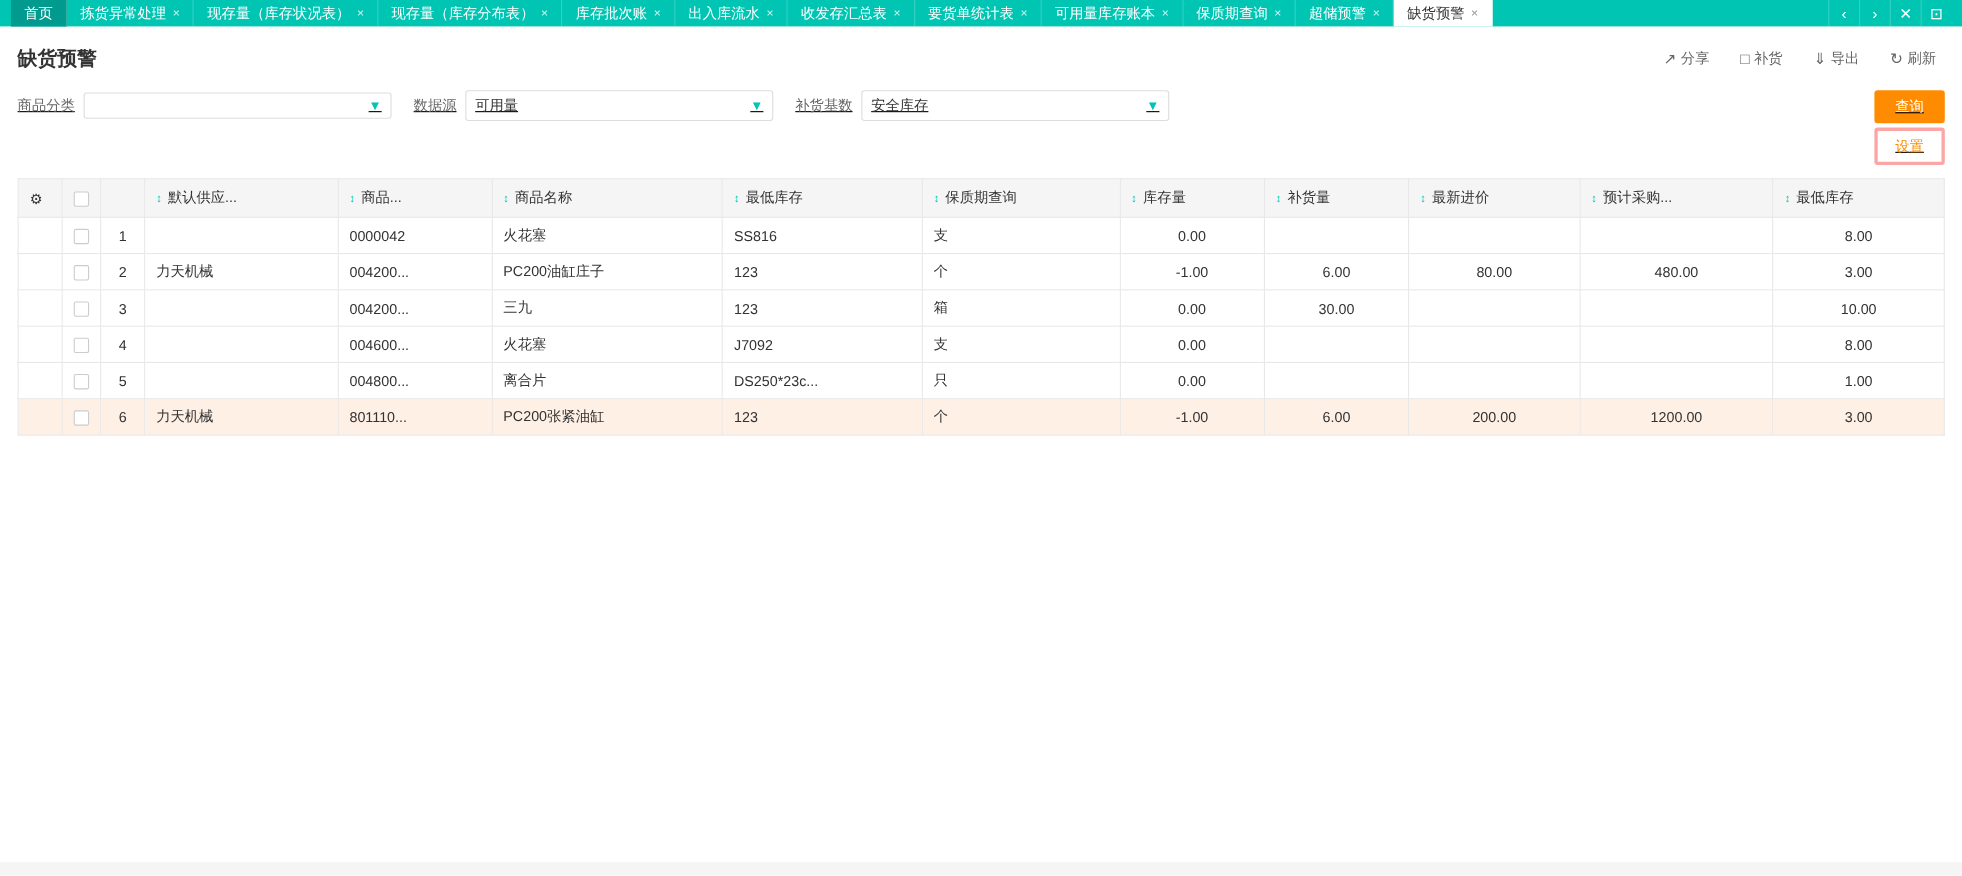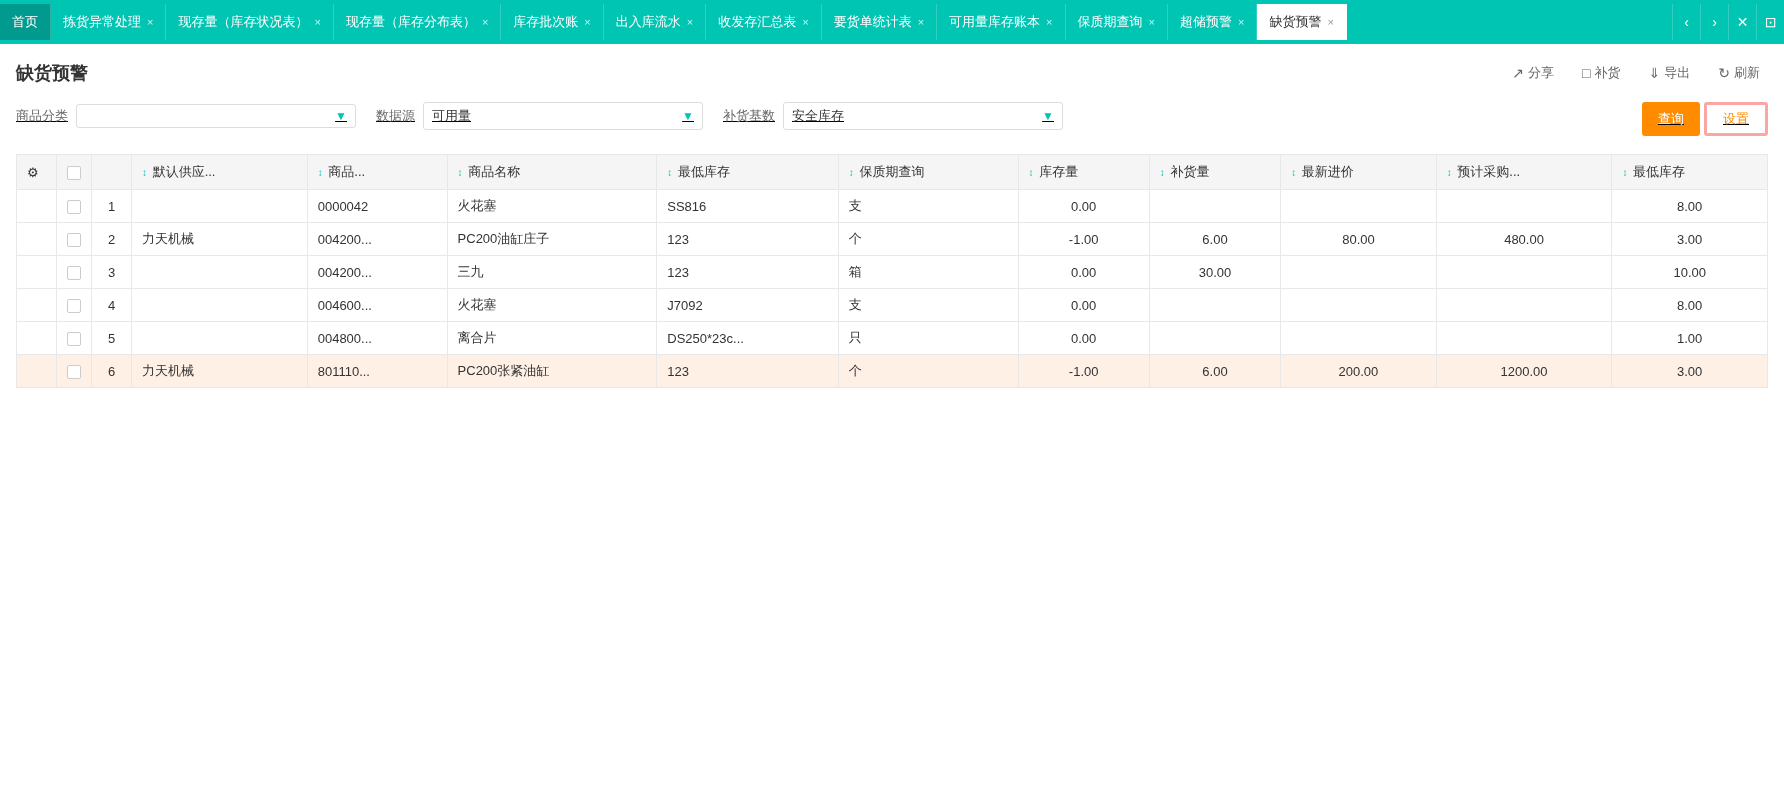--- a/index.html
+++ b/index.html
@@ -3,22 +3,22 @@
   <meta charset="utf-8">
   <style>
     * { box-sizing: border-box; margin: 0; padding: 0; font-family: 'Microsoft YaHei', Arial, sans-serif; font-size: 13px; }
     body { background: #f5f5f5; overflow-x: hidden; }
 
     
     .top-nav {
       display: flex;
       align-items: center;
       background: #00c5b3;
-      height: 44px;
-      padding: 0;
+      height: 24px;
+      padding: 10px;
       overflow: hidden;
       position: relative;
     }
     .nav-item {
       display: flex;
       align-items: center;
       height: 36px;
       padding: 0 12px;
       color: #fff;
       white-space: nowrap;
@@ -142,21 +142,21 @@
       border: 3px solid #fca5a5;
       border-radius: 3px;
       padding: 5px 16px;
       cursor: pointer;
       font-size: 13px;
     }
 
     .filter-actions {
       margin-left: auto;
       display: flex;
-      flex-direction: row;
+      flex-direction: column;
       gap: 4px;
     }
 
     
     .data-table {
       width: 100%;
       border-collapse: collapse;
       border: 1px solid #e8e8e8;
     }
     .data-table th {

